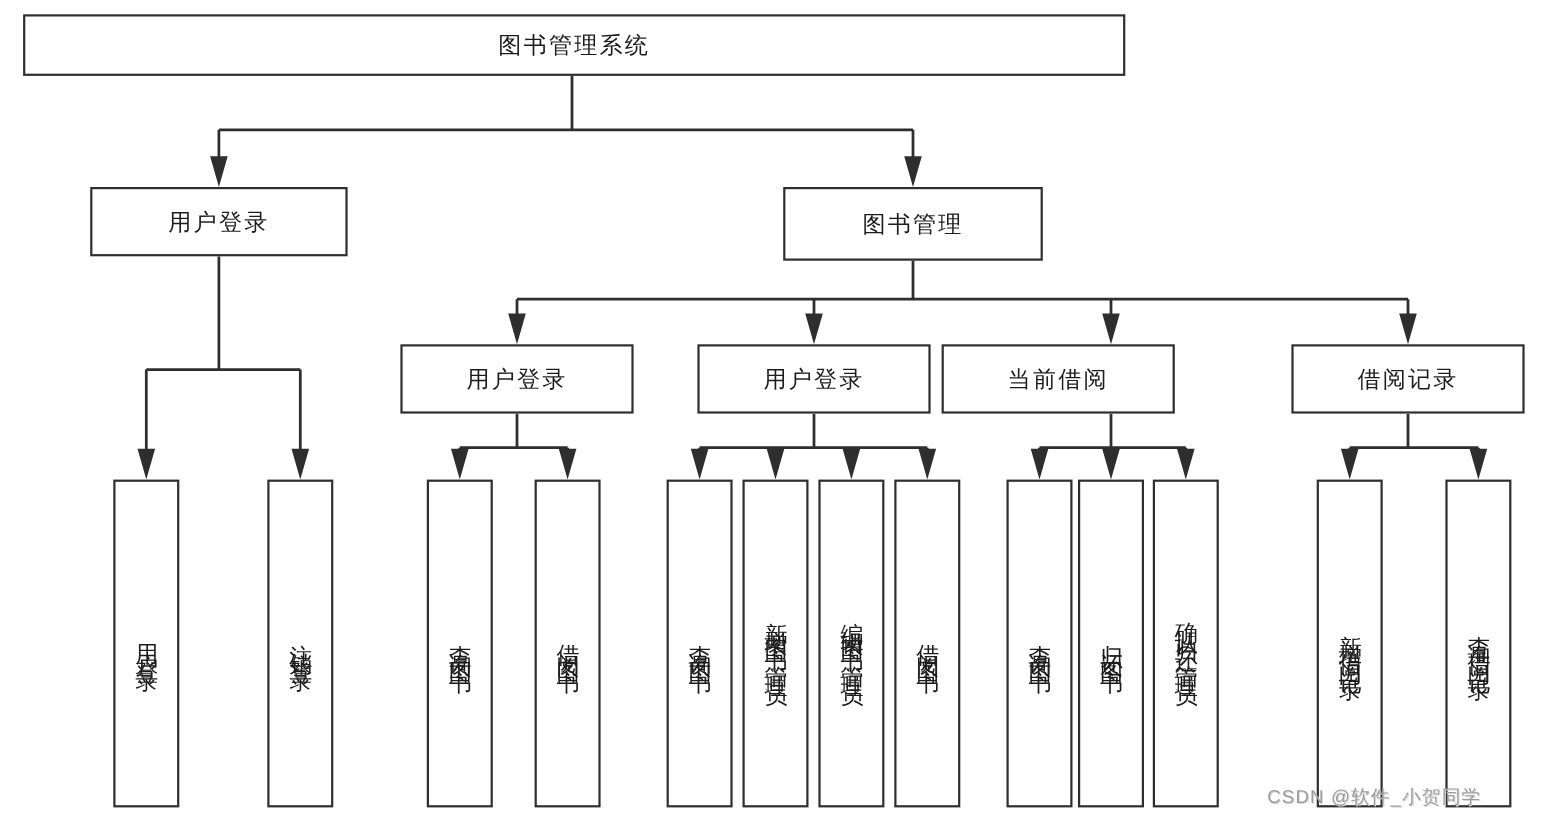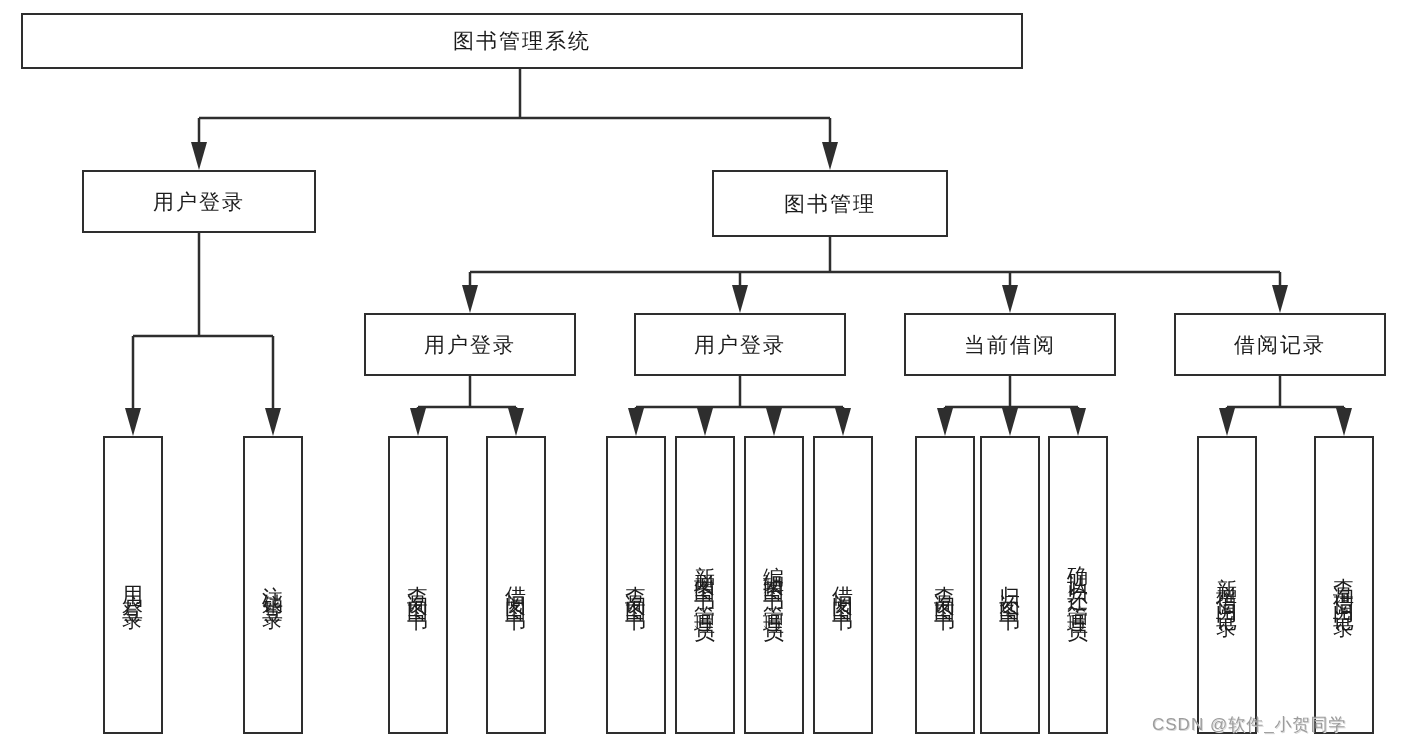--- a/index.html
+++ b/index.html
@@ -86,21 +86,21 @@
   <div class="box hbox" style="left:712px;top:170px;width:236px;height:67px">
     <span>图书管理</span>
   </div>
 
   <div class="box hbox" style="left:364px;top:313px;width:212px;height:63px">
     <span>用户登录</span>
   </div>
   <div class="box hbox" style="left:634px;top:313px;width:212px;height:63px">
     <span>用户登录</span>
   </div>
-  <div class="box hbox" style="left:904px;top:313px;width:212px;height:63px">
+  <div class="box hbox" style="left:856px;top:313px;width:212px;height:63px">
     <span>当前借阅</span>
   </div>
   <div class="box hbox" style="left:1174px;top:313px;width:212px;height:63px">
     <span>借阅记录</span>
   </div>
 
   <div class="box vbox" style="left:103px;top:436px;width:60px;height:298px">
     <span class="vtext">用户登录</span>
   </div>
   <div class="box vbox" style="left:243px;top:436px;width:60px;height:298px">

